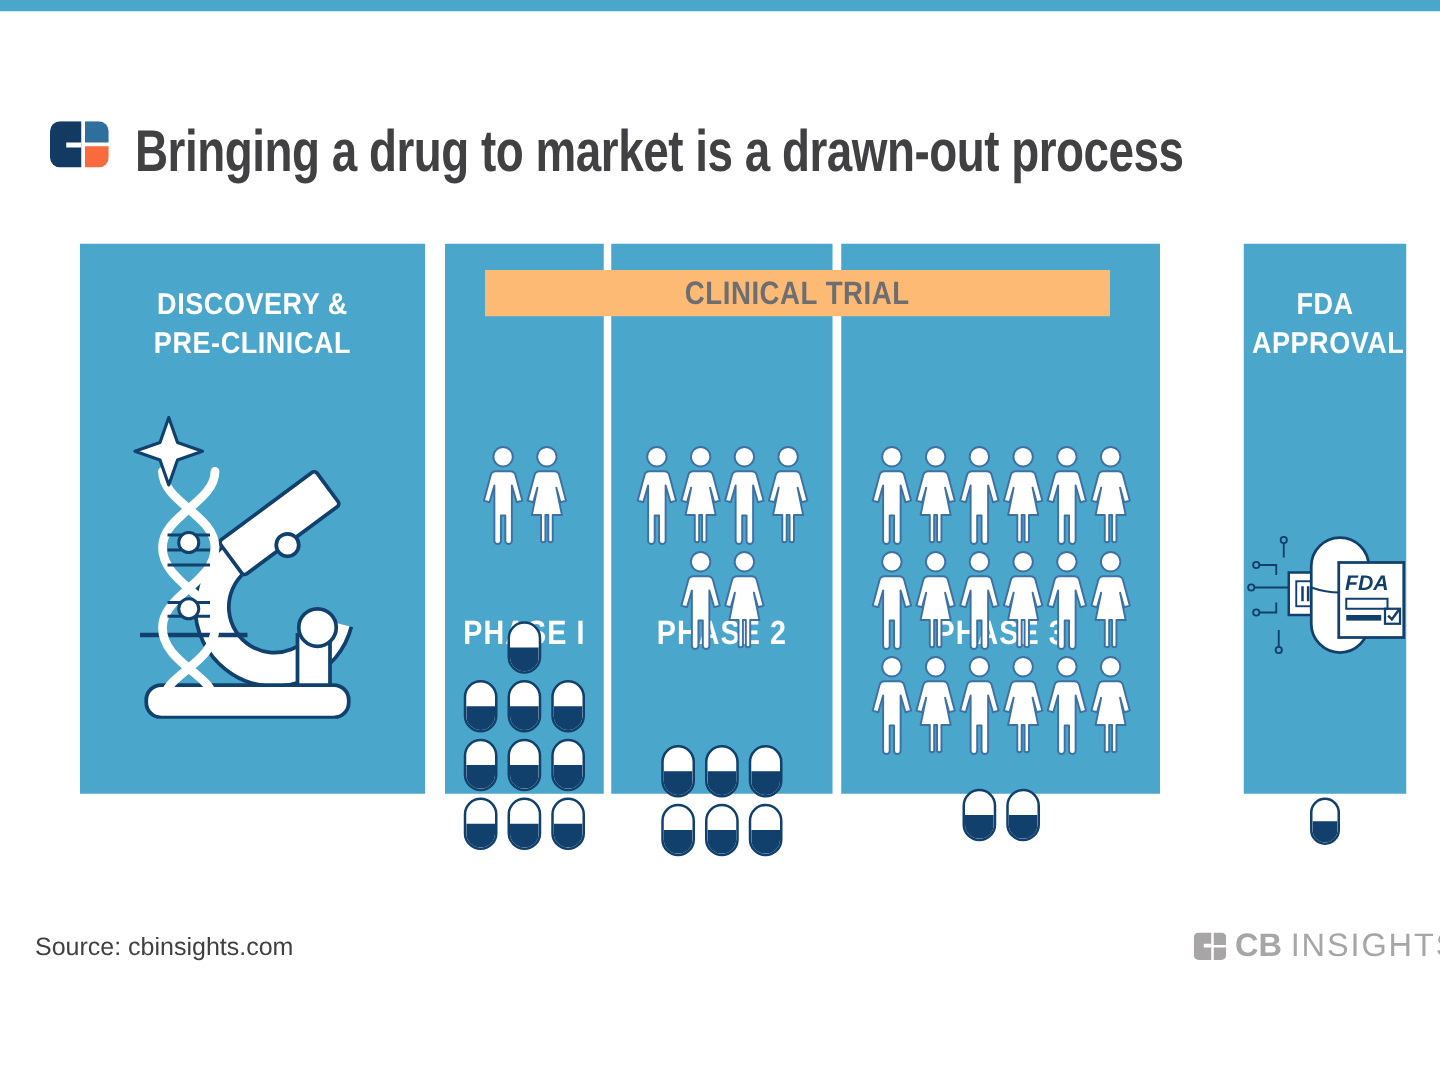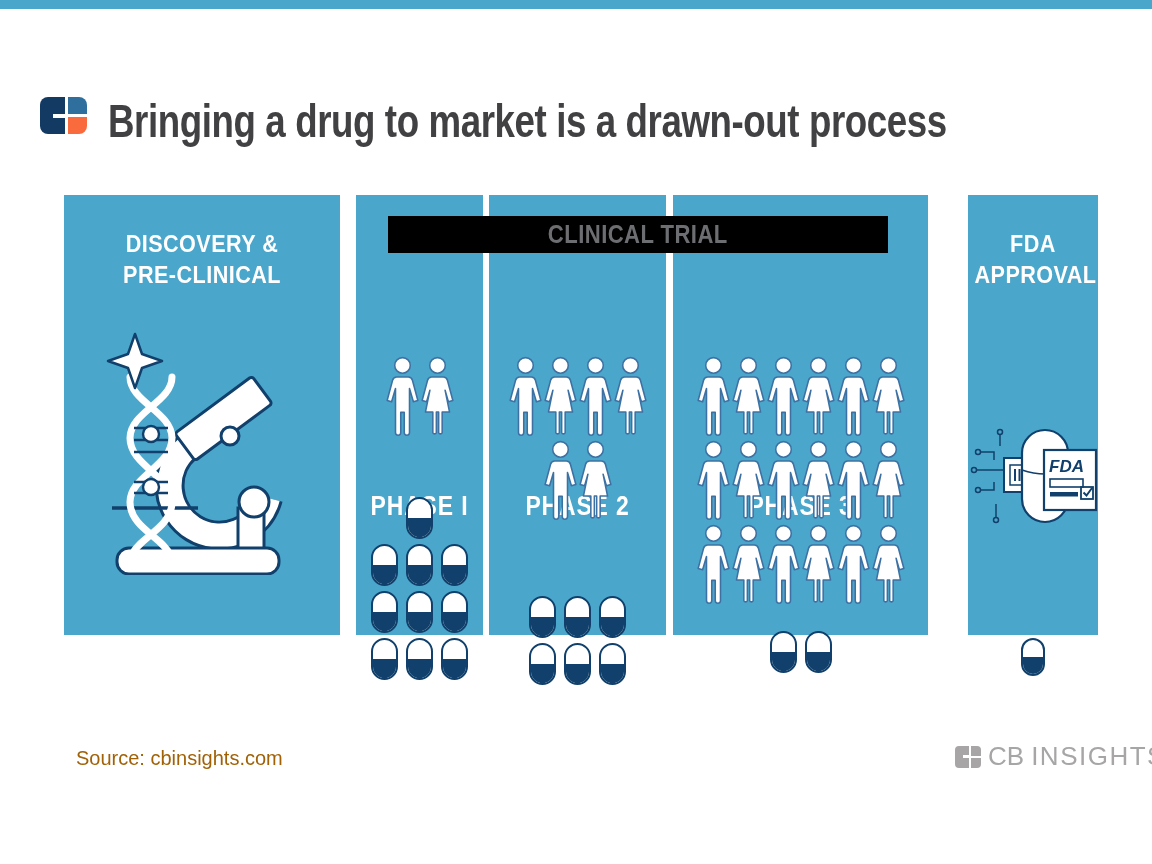--- a/index.html
+++ b/index.html
@@ -18,25 +18,25 @@
 
   .title{position:absolute;left:108px;top:96px;font-size:47px;font-weight:bold;color:#414042;
          letter-spacing:-.5px;line-height:50px;white-space:nowrap;
          transform:scaleX(.78);transform-origin:left top;}
 
   .panel{position:absolute;top:195px;height:440px;background:#4BA6CB;}
   #p-discovery{left:64px;width:276px;}
   #p-phase0{left:356px;width:127px;}
   #p-phase1{left:489px;width:177px;}
   #p-phase2{left:673px;width:255px;}
-  #p-fda{left:968px;width:130px;}
+  #p-fda{left:995px;width:130px;}
 
   .panel-title{position:absolute;top:33px;left:0;right:0;text-align:center;color:#fff;
                font-weight:bold;font-size:24px;letter-spacing:.5px;line-height:31px;transform:scaleX(.9);}
-  .ct-box{position:absolute;left:388px;top:216px;width:500px;height:37px;background:#000000;z-index:5;
+  .ct-box{position:absolute;left:388px;top:216px;width:500px;height:37px;background:#fdba74;z-index:5;
           display:flex;align-items:center;justify-content:center;}
   .ct-label{color:#6D6E71;font-weight:bold;font-size:26px;letter-spacing:.5px;transform:scaleX(.85);white-space:nowrap;}
   .phase-label{position:absolute;top:296px;left:0;right:0;text-align:center;color:#fff;
                font-weight:bold;font-size:27px;letter-spacing:1px;transform:scaleX(.85);white-space:nowrap;}
 
   .people-block{position:absolute;top:160px;left:0;right:0;}
   .people-row{display:flex;justify-content:center;height:84px;}
   .person{display:block;}
 
   .pills-block{position:absolute;left:0;right:0;}
@@ -46,28 +46,28 @@
   #p-fda  .pills-block{top:443px;}
   .pill-row{display:flex;justify-content:center;gap:8px;margin-bottom:5px;}
   .pill{width:27px;height:42px;border:2px solid #10406B;border-radius:15px;background:#fff;
         position:relative;overflow:hidden;box-sizing:border-box;display:block;}
   .pill i{position:absolute;left:0;right:0;bottom:0;height:50%;background:#10406B;}
   .pill.small{width:24px;height:38px;}
 
   .micro-icon{position:absolute;left:20px;top:135px;}
   .fda-icon{position:absolute;left:2px;top:229px;}
 
-  .source{position:absolute;left:28px;top:747px;font-size:20px;color:#a16207;margin-left:48px;}
+  .source{position:absolute;left:28px;top:747px;font-size:20px;color:#404040;}
   .brand{position:absolute;top:741px;left:955px;display:flex;align-items:center;gap:7px;color:#A7A5A6;}
   .brand .mark{width:26px;height:22px;border-radius:4px;background:#fff;display:grid;
                grid-template-columns:14px 1fr;grid-template-rows:1fr 1fr;gap:2px;overflow:hidden;}
   .brand .mark .c{background:#A7A5A6;}
   .brand .mark .l{grid-row:1/3;position:relative;}
   .brand .mark .l::after{content:"";position:absolute;right:0;top:50%;margin-top:-1.5px;height:3px;width:45%;background:#fff;}
-  .brand .cb{font-weight:normal;font-size:26px;letter-spacing:0;}
+  .brand .cb{font-weight:bold;font-size:26px;letter-spacing:0;}
   .brand .ins{font-weight:300;font-size:26px;letter-spacing:1.5px;}
 </style>
 </head>
 <body>
 
 <div id="canvas">
   <div class="topbar"></div>
 
   <div class="logo">
     <div class="l"></div>

